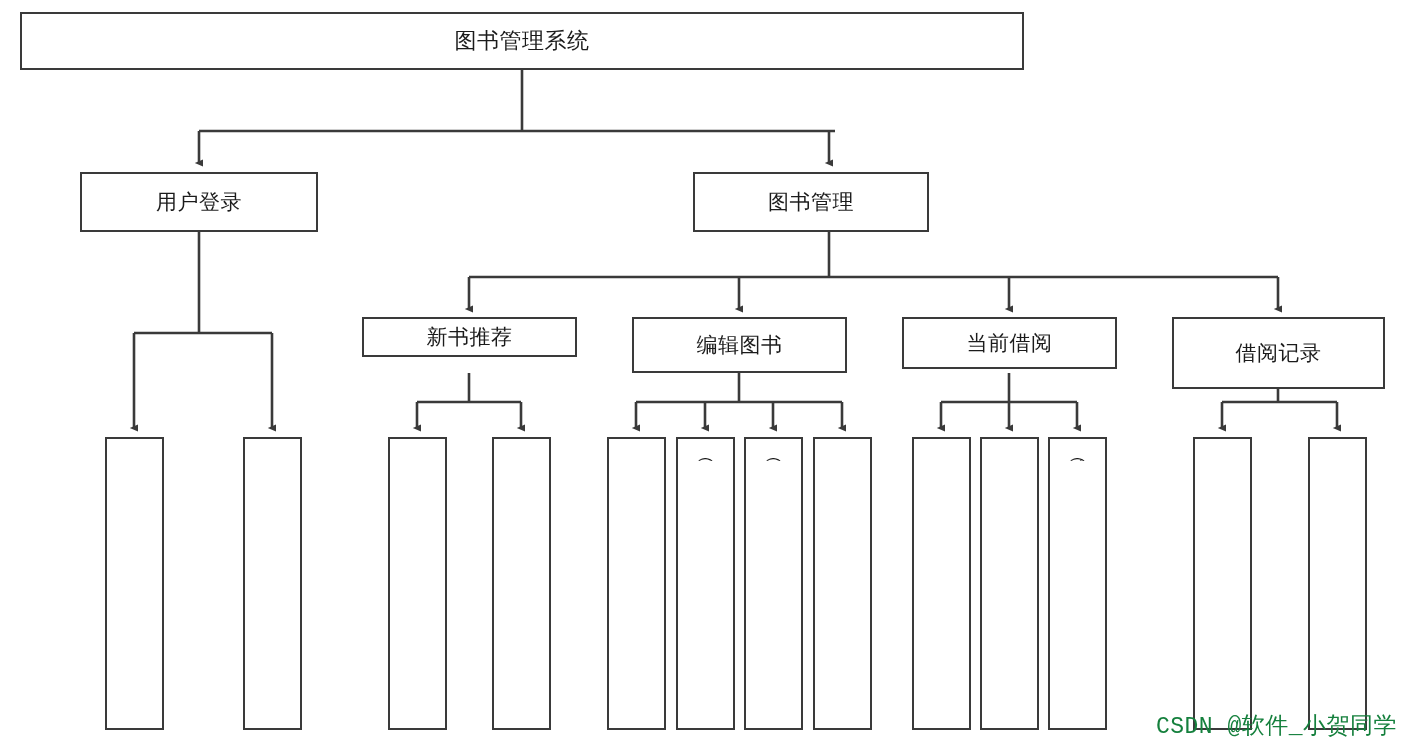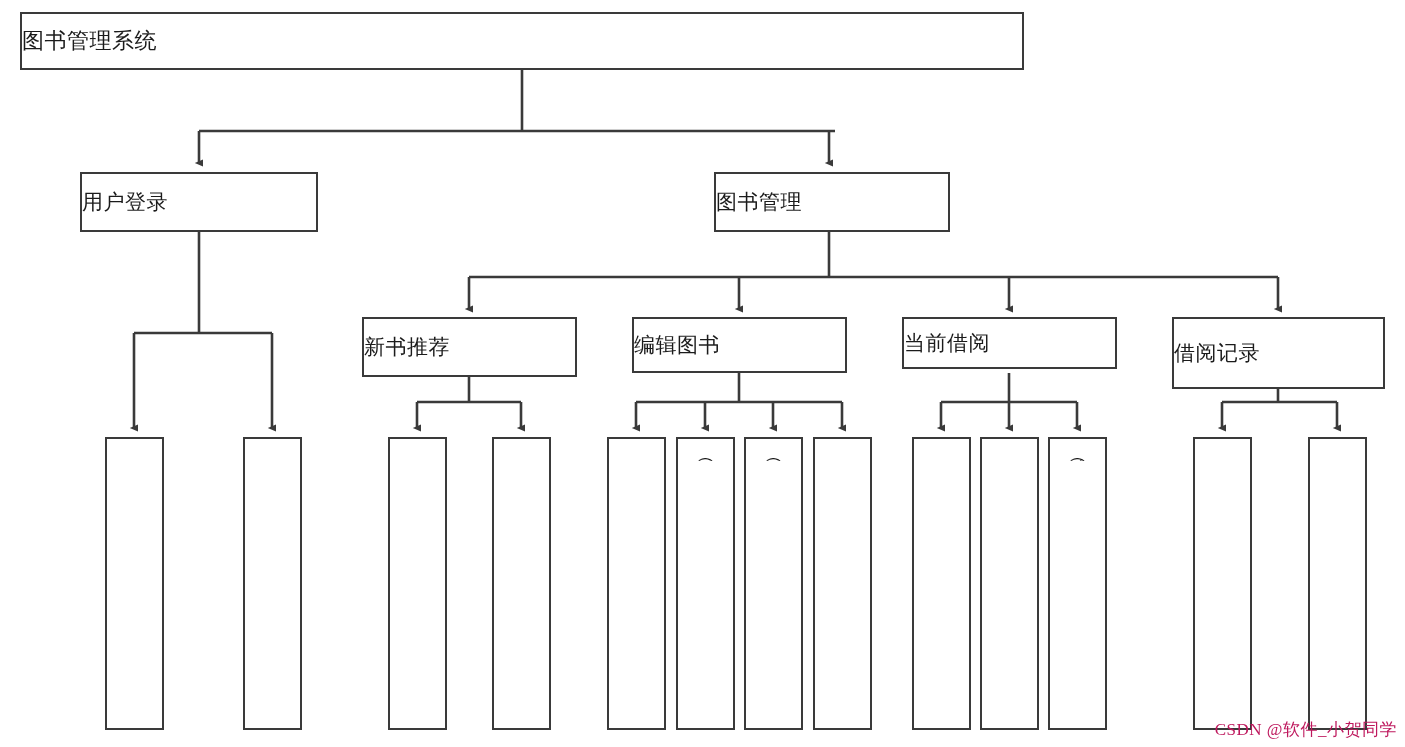--- a/index.html
+++ b/index.html
@@ -27,20 +27,21 @@
     height: 747px;
     pointer-events: none;
   }
   .node {
     position: absolute;
     box-sizing: border-box;
     background: #ffffff;
     border: 2px solid #3a3a3a;
     display: flex;
     align-items: center;
+    justify-content: center;
     z-index: 2;
   }
   .node-label {
     font-size: 21px;
     line-height: 1.15;
     color: #1b1b1b;
     letter-spacing: 0.5px;
     white-space: nowrap;
     text-align: center;
   }
@@ -61,26 +62,26 @@
     max-height: 100%;
     overflow: hidden;
   }
   .node-leaf.leaf-centered {
     align-items: center;
   }
   #watermark {
     position: absolute;
     right: 8px;
     bottom: 6px;
-    font-size: 17px;
-    color: #be185d;
+    font-size: 23px;
+    color: #15803d;
     letter-spacing: 0.5px;
     z-index: 5;
     white-space: nowrap;
-    font-family: Liberation Serif, serif;
+    font-family: Liberation Mono, monospace;
   }
 </style>
 </head>
 <body>
 
 <div id="diagram-root">
 
   <svg id="connector-layer" viewBox="0 0 1405 747" width="1405" height="747" xmlns="http://www.w3.org/2000/svg">
     <defs>
       <marker id="arrowhead" markerWidth="9" markerHeight="9" refX="4.2" refY="4.4" orient="auto" markerUnits="userSpaceOnUse">
@@ -131,25 +132,25 @@
     </g>
   </svg>
 
   <div class="node node-root" style="left:20px; top:12px; width:1004px; height:58px;">
     <span class="node-label">图书管理系统</span>
   </div>
 
   <div class="node" style="left:80px; top:172px; width:238px; height:60px;">
     <span class="node-label">用户登录</span>
   </div>
-  <div class="node" style="left:714px; top:172px; width:236px; height:60px;">
+  <div class="node" style="left:693px; top:172px; width:236px; height:60px;">
     <span class="node-label">图书管理</span>
   </div>
 
-  <div class="node" style="left:362px; top:317px; width:215px; height:60px;">
+  <div class="node" style="left:362px; top:317px; width:215px; height:40px;">
     <span class="node-label">新书推荐</span>
   </div>
   <div class="node" style="left:632px; top:317px; width:215px; height:56px;">
     <span class="node-label">编辑图书</span>
   </div>
   <div class="node" style="left:902px; top:317px; width:215px; height:52px;">
     <span class="node-label">当前借阅</span>
   </div>
   <div class="node" style="left:1172px; top:317px; width:213px; height:72px;">
     <span class="node-label">借阅记录</span>

